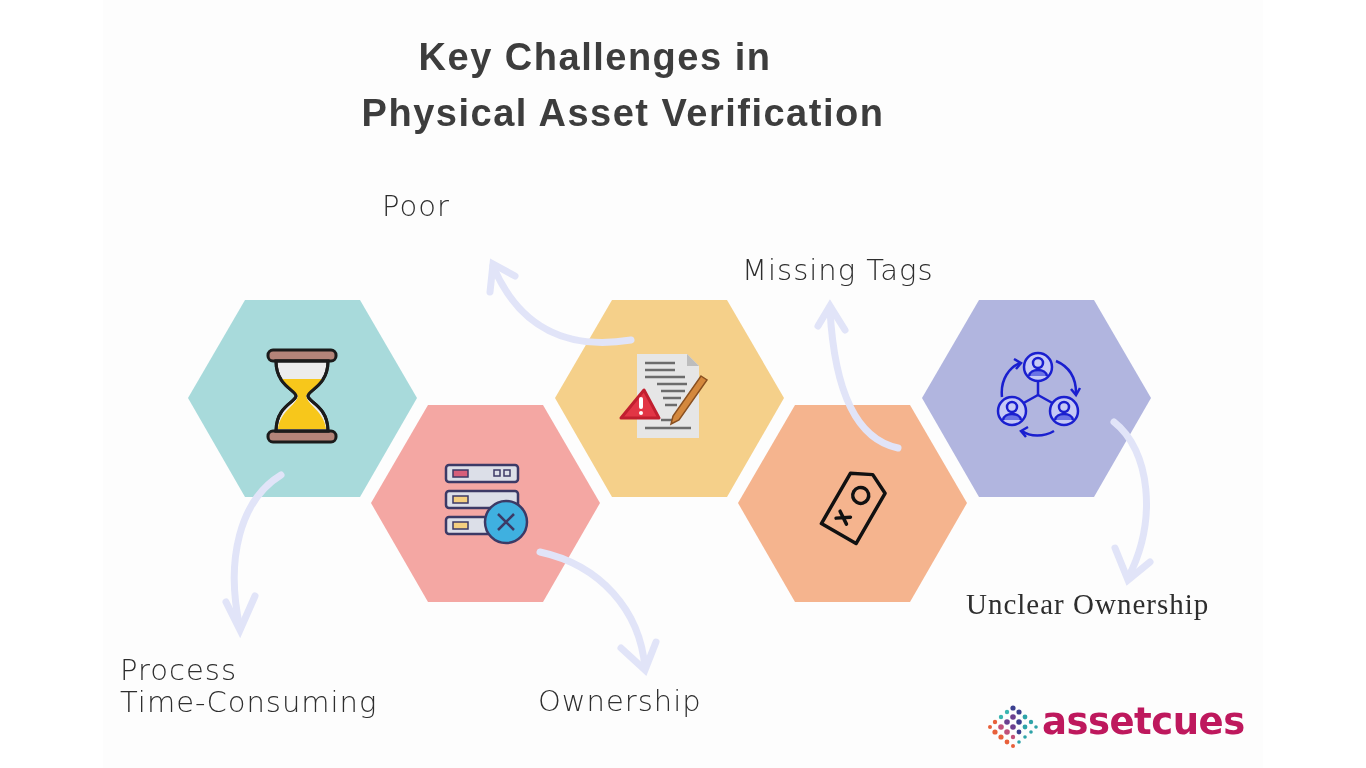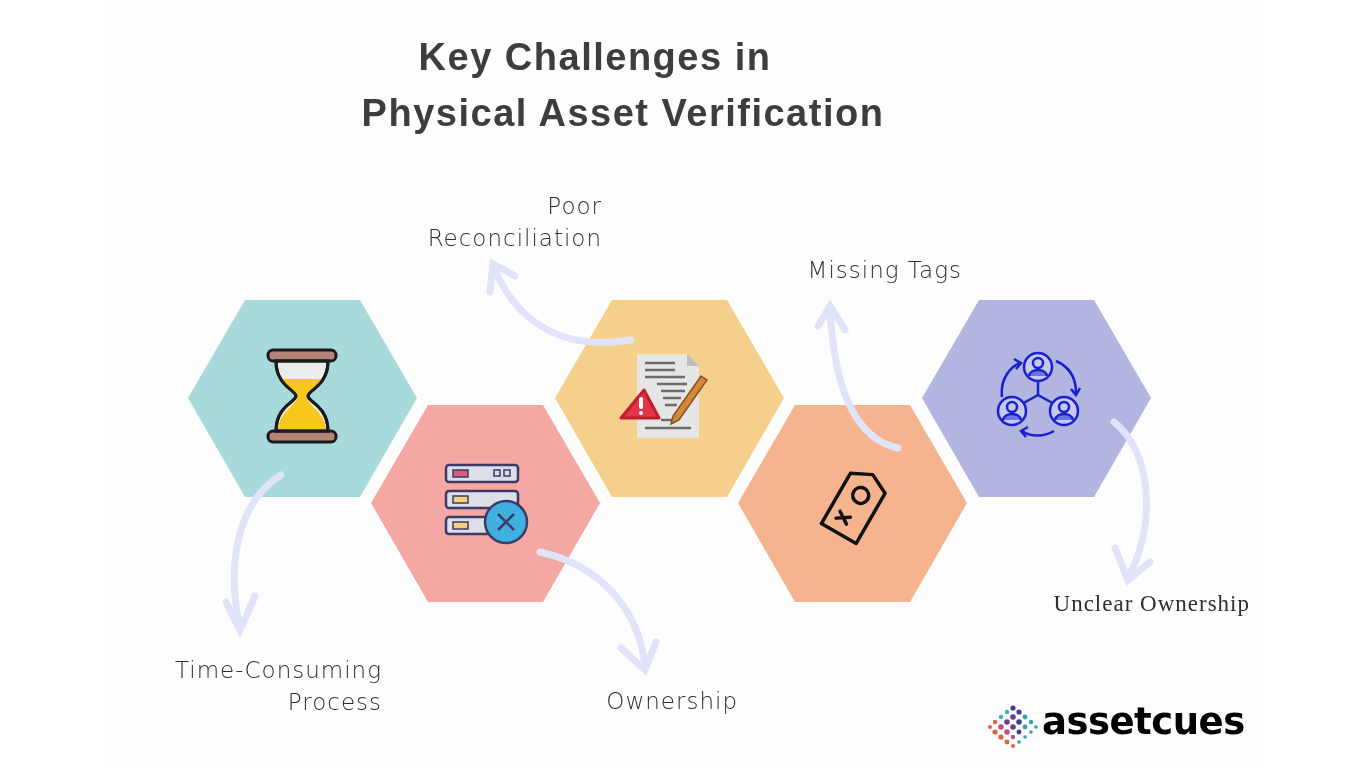--- a/index.html
+++ b/index.html
@@ -2,23 +2,23 @@
 <html><head>
 <meta charset="utf-8">
 <style>
   html, body { margin:0; padding:0; }
   body { width:1366px; height:768px; background:#ffffff; position:relative; overflow:hidden; font-family:"Liberation Sans", sans-serif; }
   .panel { position:absolute; left:103px; top:0; width:1160px; height:768px; background:#fdfdfd; }
   .title { position:absolute; left:0; width:1190px; text-align:center; color:#3d3d3d; font-weight:bold; font-size:38px; letter-spacing:1.5px; }
   .t1 { top:36px; }
   .t2 { top:92px;padding-left:28px; }
   svg.main { position:absolute; left:0; top:0; }
-  .label { position:absolute; color:#2e2e2e; font-size:23px; text-align:right; letter-spacing:1px; line-height:32px; font-family:"DejaVu Sans", sans-serif; font-weight:300; }
+  .label { position:absolute; color:#2e2e2e; font-size:29px; text-align:left; letter-spacing:1px; line-height:32px; font-family:"DejaVu Sans", sans-serif; font-weight:300; }
   .logo { position:absolute; left:986px; top:702px; width:260px; height:50px; }
-  .logo-text { position:absolute; left:56px; top:-2px; font-size:37px; font-weight:bold; color:#000000; font-family:"DejaVu Sans", sans-serif; letter-spacing:-0.5px; }
+  .logo-text { position:absolute; left:56px; top:-2px; font-size:37px; font-weight:bold; color:#be185d; font-family:"DejaVu Sans", sans-serif; letter-spacing:-0.5px; }
 </style>
 </head>
 <body>
 
 <div class="panel"></div>
 
 <div class="title t1">Key Challenges in</div>
 <div class="title t2">Physical Asset Verification</div>
 
 <svg class="main" width="1366" height="768" viewBox="0 0 1366 768">
@@ -120,29 +120,28 @@
     <path d="M-36,4 C-38,-14 -28,-26 -18,-30"></path>
     <path d="M-24,-34 L-17,-30 L-22,-24"></path>
     <path d="M18,-32 C32,-26 38,-14 38,0"></path>
     <path d="M33,-4 L38,2 L42,-5"></path>
     <path d="M16,38 C6,44 -8,44 -16,38"></path>
     <path d="M-10,34 L-17,38 L-12,44"></path>
   </g>
 </svg>
 
 <div class="label" style="left:120px; top:654px; width:262px;">
+  <div>Process</div>
   <div>Time-Consuming</div>
-  <div>Process</div>
 </div>
 <div class="label" style="left:538px; top:685px; width:200px;">
   <div>Ownership</div>
 </div>
 <div class="label" style="left:382px; top:190px; width:220px;">
   <div>Poor</div>
-  <div>Reconciliation</div>
 </div>
 <div class="label" style="left:742px; top:254px; width:220px;">
   <div>Missing Tags</div>
 </div>
 <div class="label" style="left:966px; top:588px; width:284px;font-family:Liberation Serif, serif;">
   <div>Unclear Ownership</div>
 </div>
 
 <div class="logo">
   <svg width="54" height="48" viewBox="0 0 54 48" style="position:absolute;left:0;top:0;">

